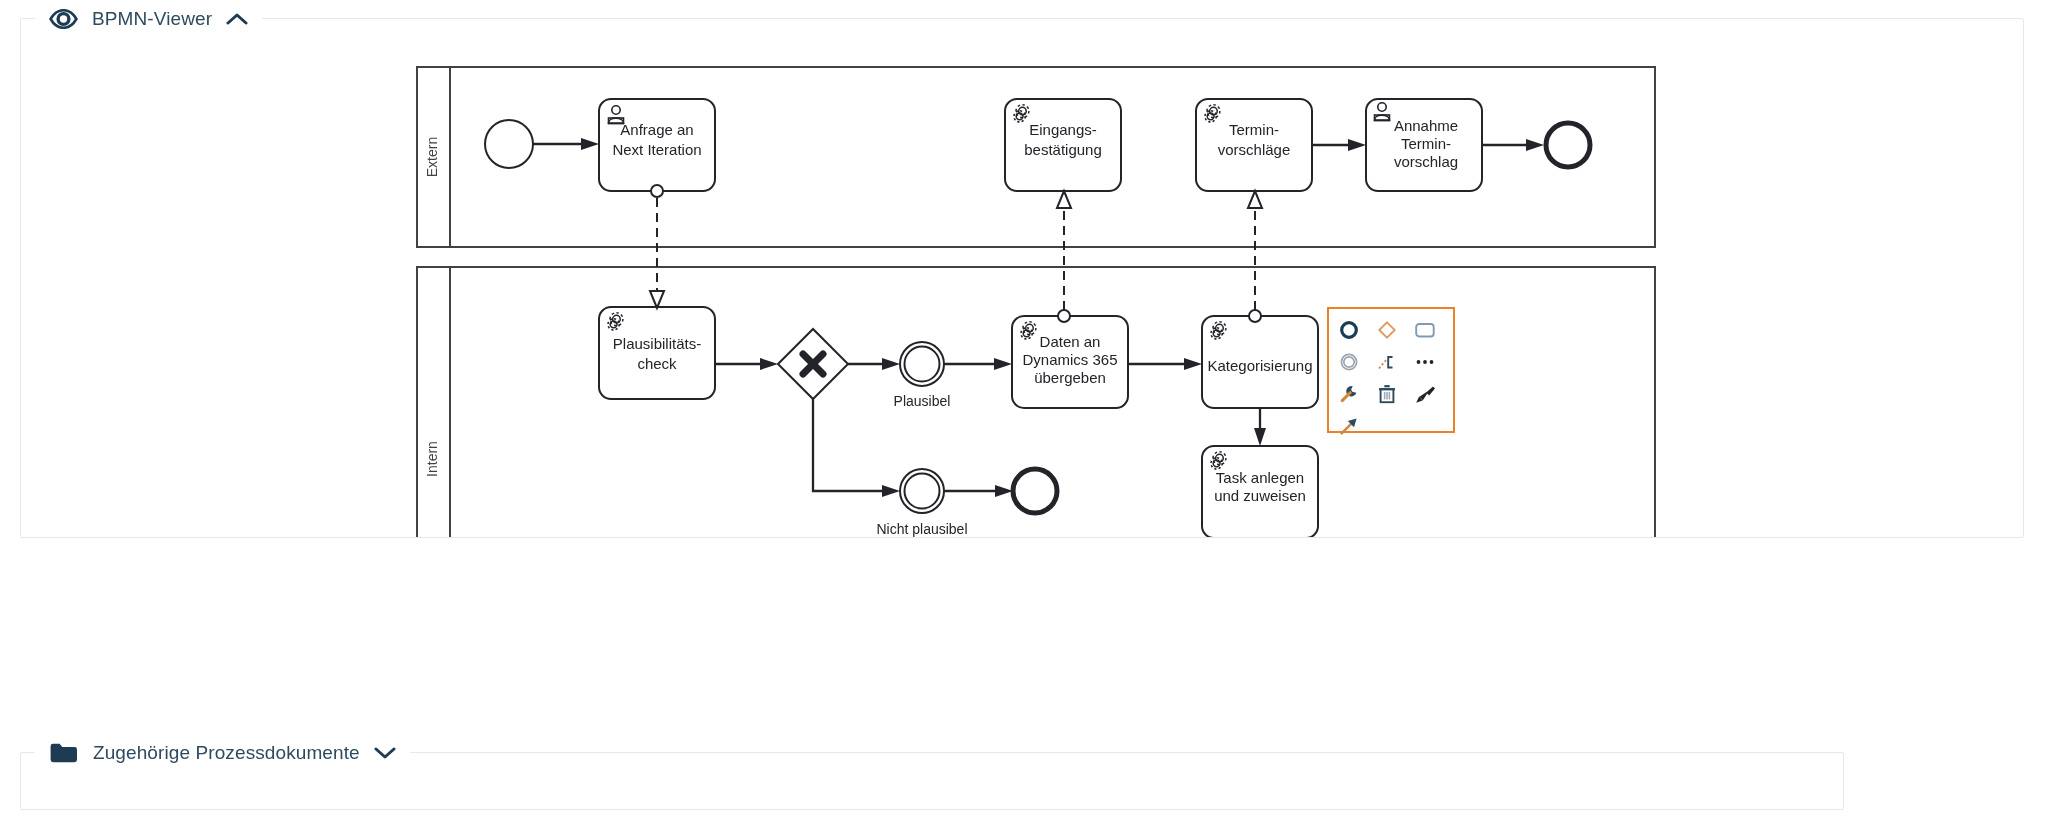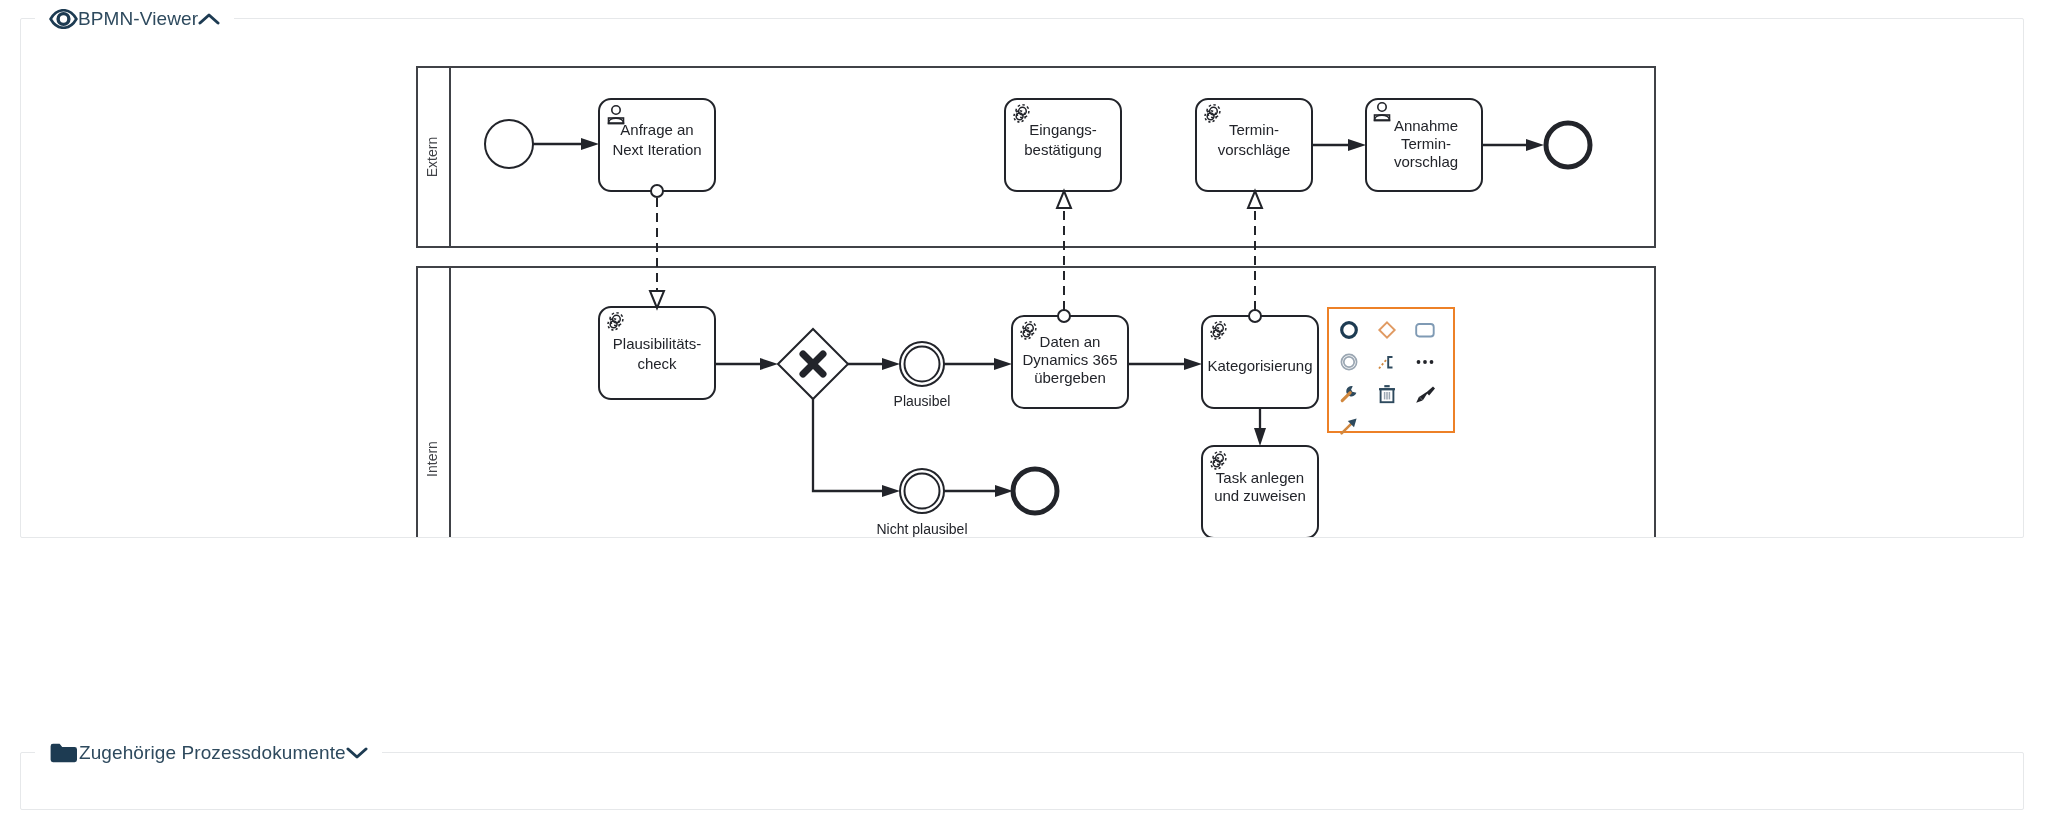--- a/index.html
+++ b/index.html
@@ -24,20 +24,21 @@
     background: #ffffff;
     box-sizing: border-box;
   }
   .panel-legend {
     position: absolute;
     top: -18px;
     left: 14px;
     height: 36px;
     display: flex;
     align-items: center;
+    gap: 14px;
     padding: 0 14px;
     background: #ffffff;
   }
   .legend-title {
     font-size: 19px;
     color: #2e4a5e;
     letter-spacing: .1px;
     white-space: nowrap;
   }
   .legend-icon { display: flex; align-items: center; color: #1d3b52; }
@@ -417,21 +418,21 @@
         <div class="pad-btn">
           <svg width="22" height="22" viewBox="0 0 22 22">
             <line x1="3.6" y1="18.4" x2="15.4" y2="6.6" stroke="#d1883f" stroke-width="2.6" stroke-linecap="round"></line>
             <polygon points="18.6,3.4 9.8,6 16,12.2" fill="#2e4a5e"></polygon>
           </svg>
         </div>
       </div>
     </div>
   </div>
 
-  <div class="panel" id="panel-docs" style="left:20px; top:752px; width:2004px; height:58px;">
+  <div class="panel" id="panel-docs" style="left:20px; top:752px; width:1824px; height:58px;">
 
     <div class="panel-legend">
       <span class="legend-icon">
         <svg width="30" height="24" viewBox="0 0 30 24">
           <path d="M1.6 5.2 a2.4 2.4 0 0 1 2.4-2.4 h6.6 l2.6 3.2 h12.4 a2.4 2.4 0 0 1 2.4 2.4
                    v10.4 a2.4 2.4 0 0 1 -2.4 2.4 H4 a2.4 2.4 0 0 1 -2.4-2.4 Z" fill="#1d3b52"></path>
         </svg>
       </span>
       <span class="legend-title">Zugehörige Prozessdokumente</span>
       <span class="legend-chev">

